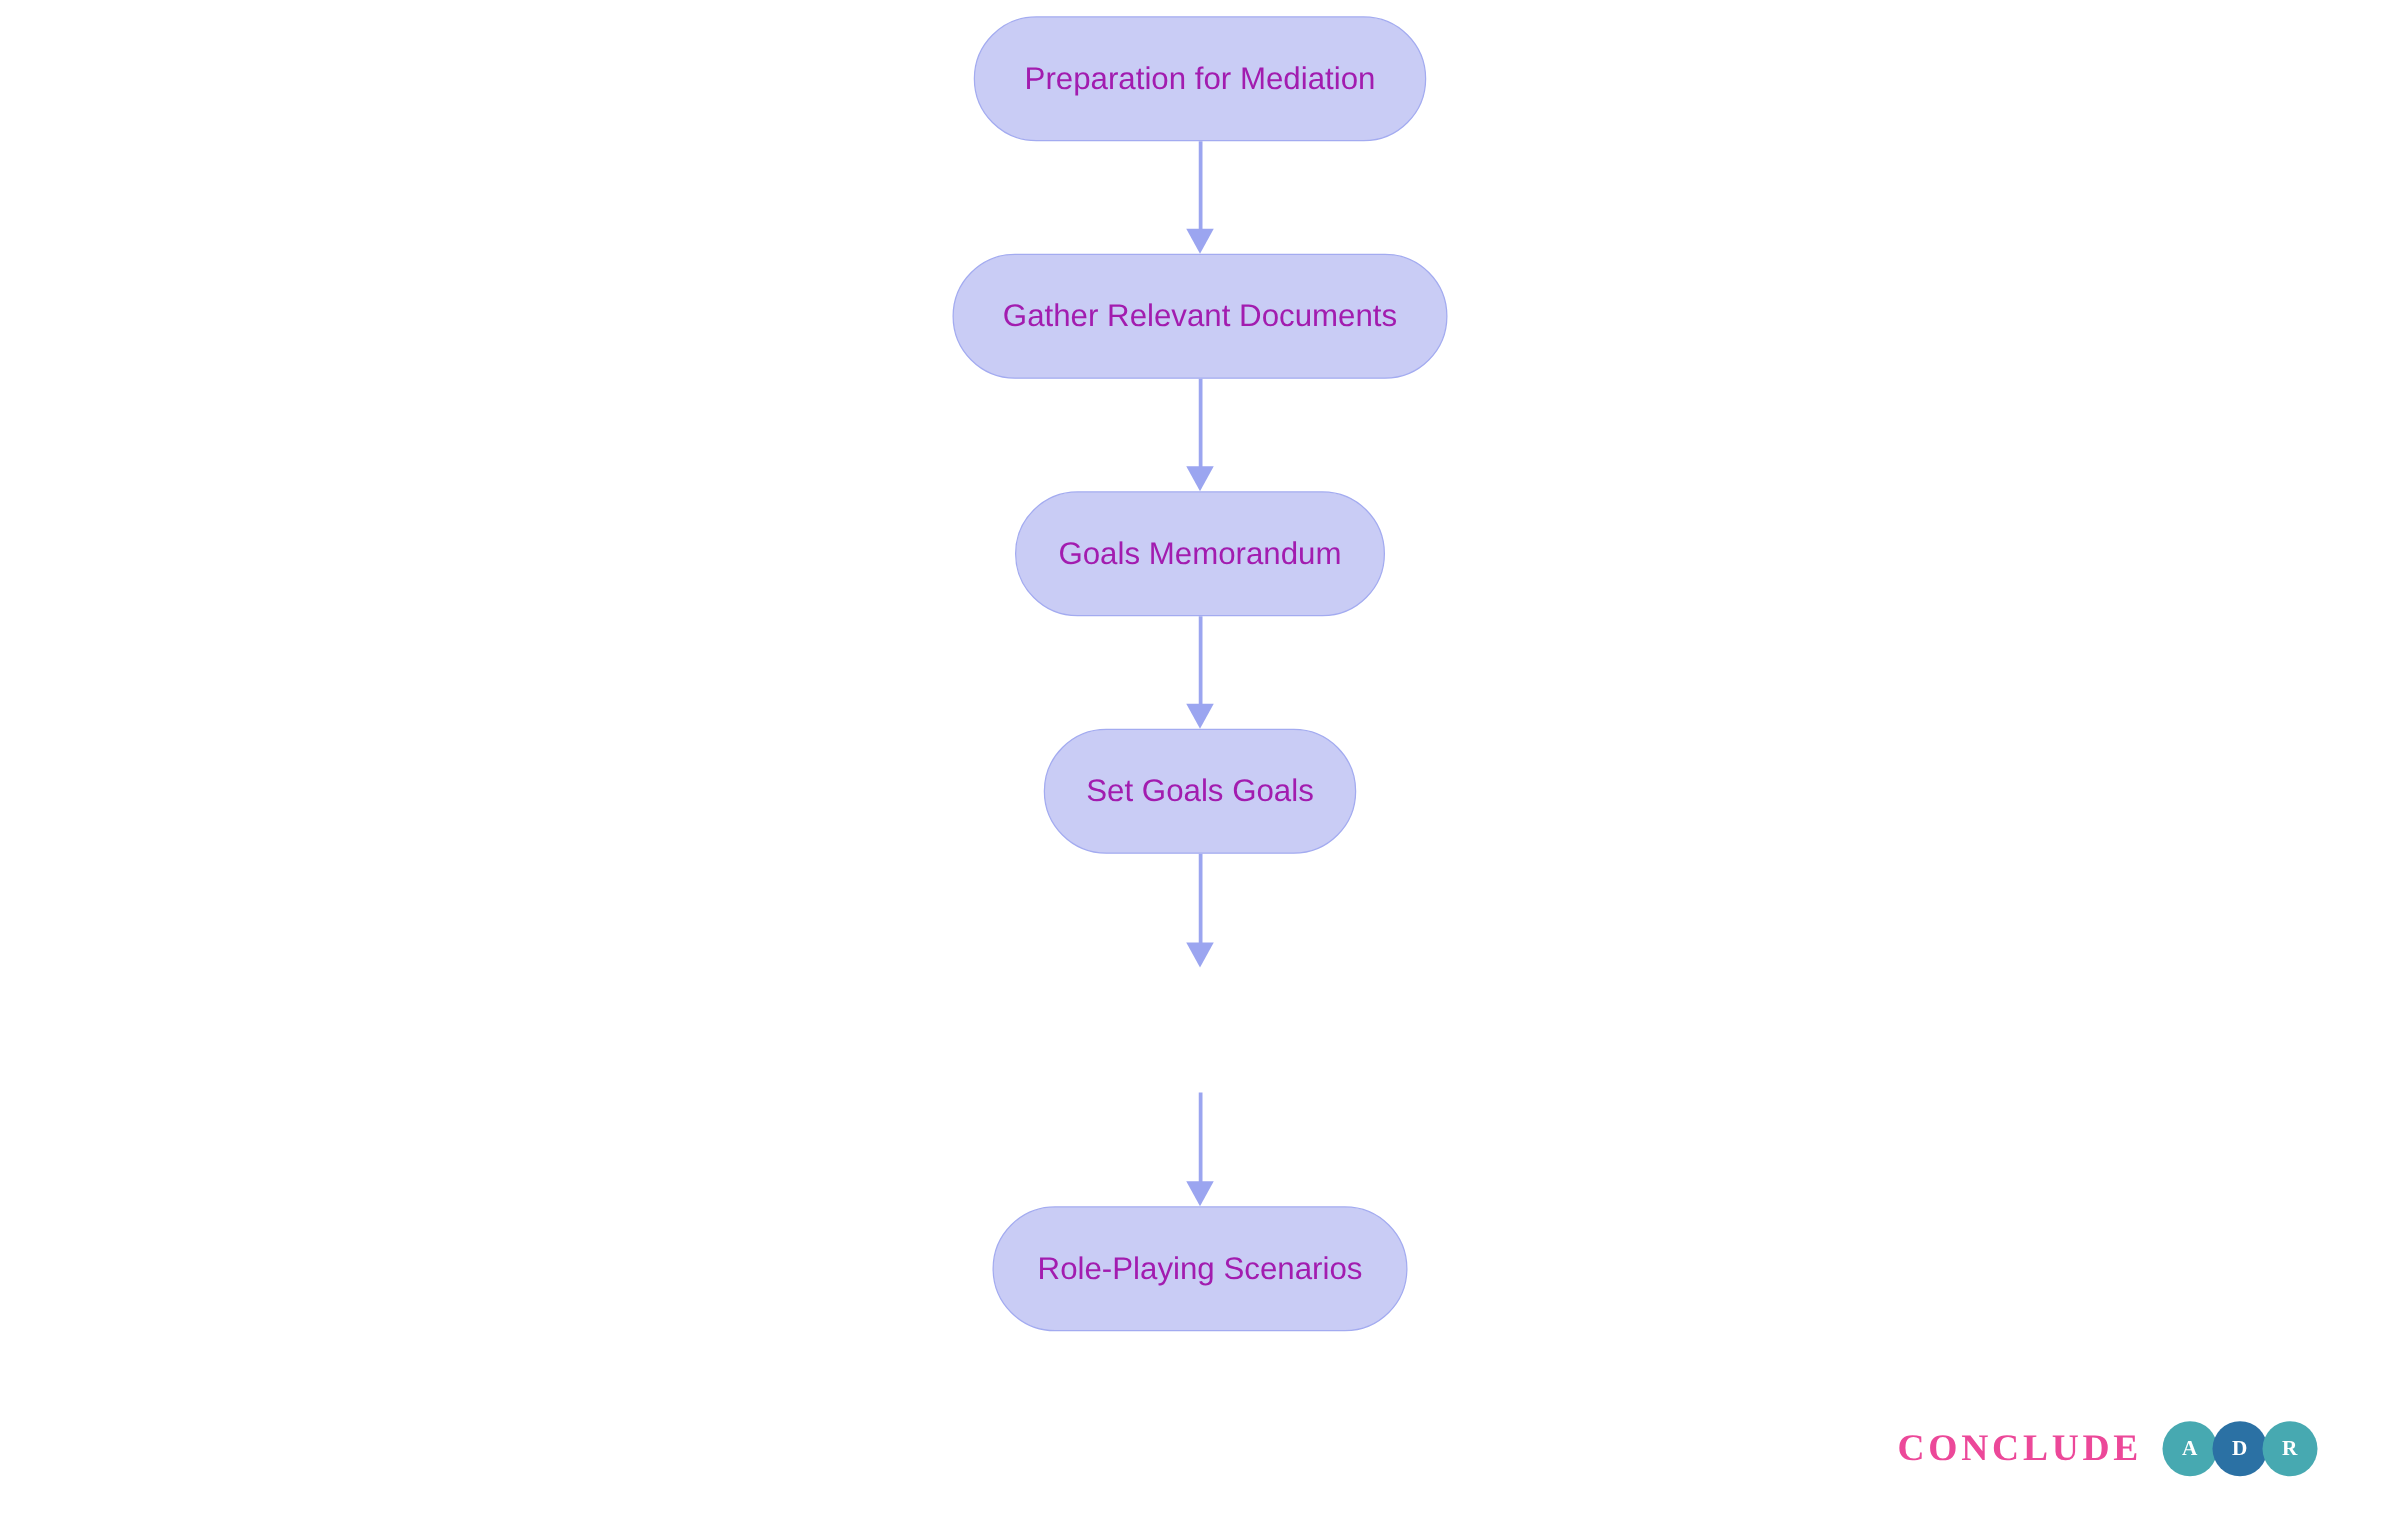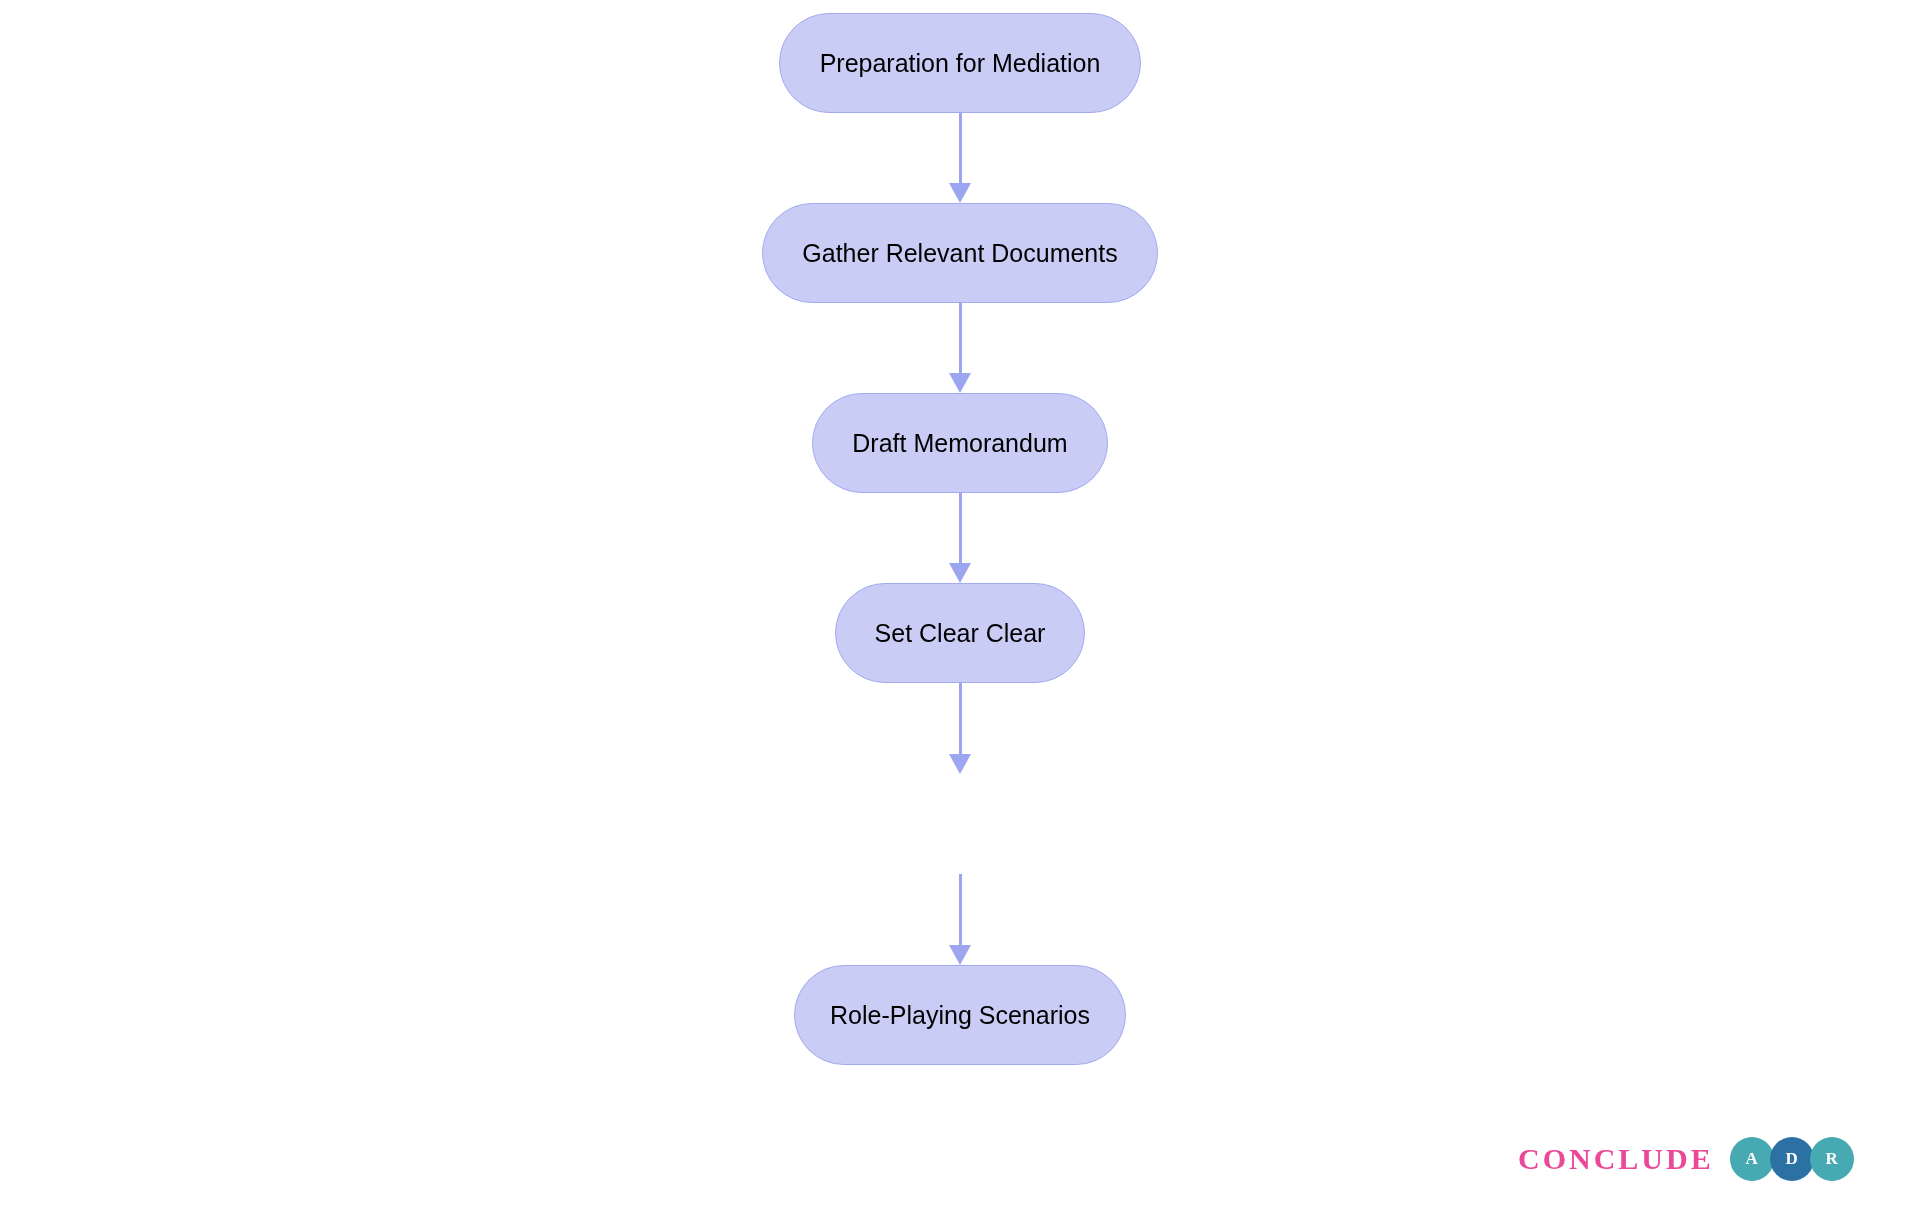--- a/index.html
+++ b/index.html
@@ -21,21 +21,21 @@
     height: 100px;
     box-sizing: border-box;
     background: #c9ccf5;
     border: 1.5px solid #a3abf0;
     border-radius: 50px;
     display: flex;
     align-items: center;
     justify-content: center;
   }
   .node span {
-    color: #000000;
+    color: #a21caf;
     font-size: 25px;
     white-space: nowrap;
   }
   .n1 { left: 779px; top: 13px;  width: 362px; }
   .n2 { left: 762px; top: 203px; width: 396px; justify-content: center; }
   .n3 { left: 812px; top: 393px; width: 296px; }
   .n4 { left: 835px; top: 583px; width: 250px; }
   .n5 { left: 803px; top: 774px; width: 314px; }
   .n6 { left: 794px; top: 965px; width: 332px; }
   
@@ -121,30 +121,30 @@
   <div class="node n2">
     <span>Gather Relevant Documents</span>
   </div>
 
   <div class="arrow a2">
     <div class="line"></div>
     <div class="head"></div>
   </div>
 
   <div class="node n3">
-    <span>Draft Memorandum</span>
+    <span>Goals Memorandum</span>
   </div>
 
   <div class="arrow a3">
     <div class="line"></div>
     <div class="head"></div>
   </div>
 
   <div class="node n4">
-    <span>Set Clear Clear</span>
+    <span>Set Goals Goals</span>
   </div>
 
   <div class="arrow a4">
     <div class="line"></div>
     <div class="head"></div>
   </div>
 
 
   <div class="arrow a5">
     <div class="line"></div>

